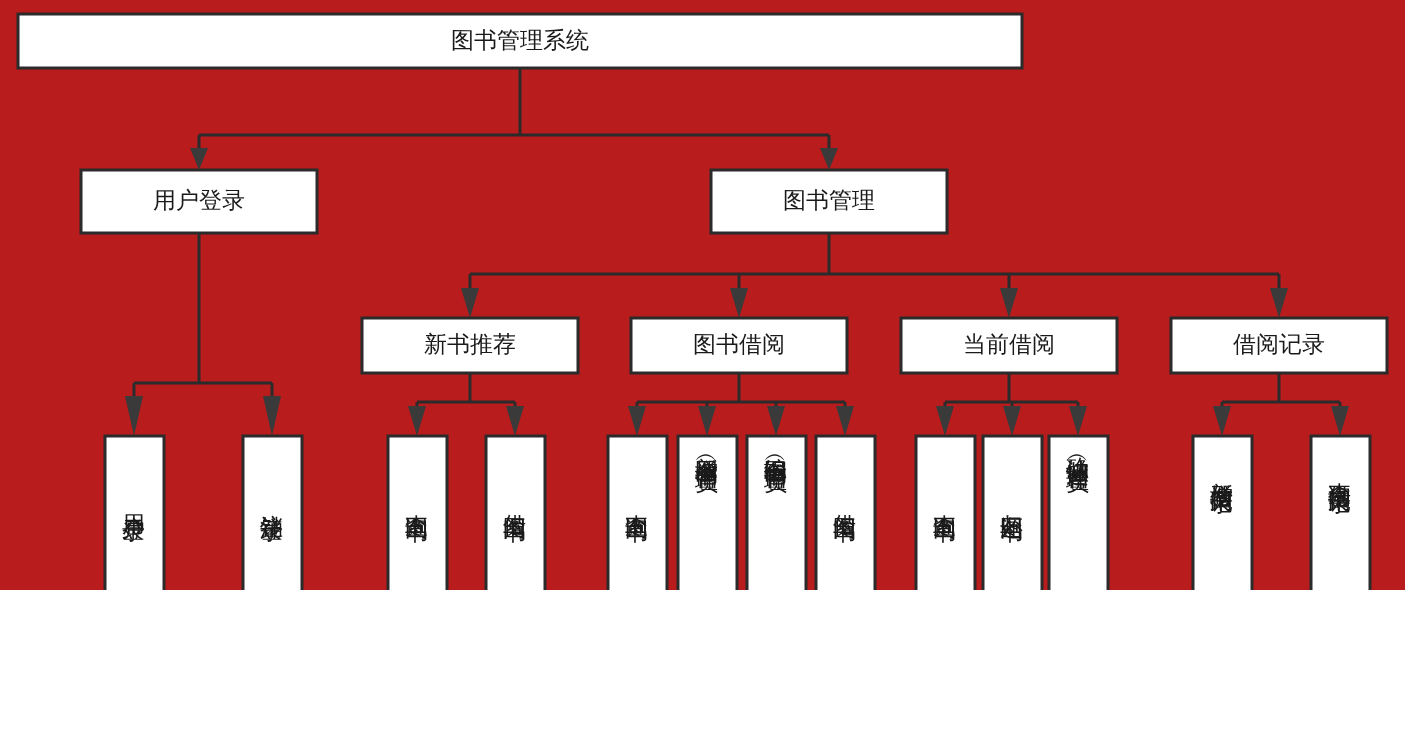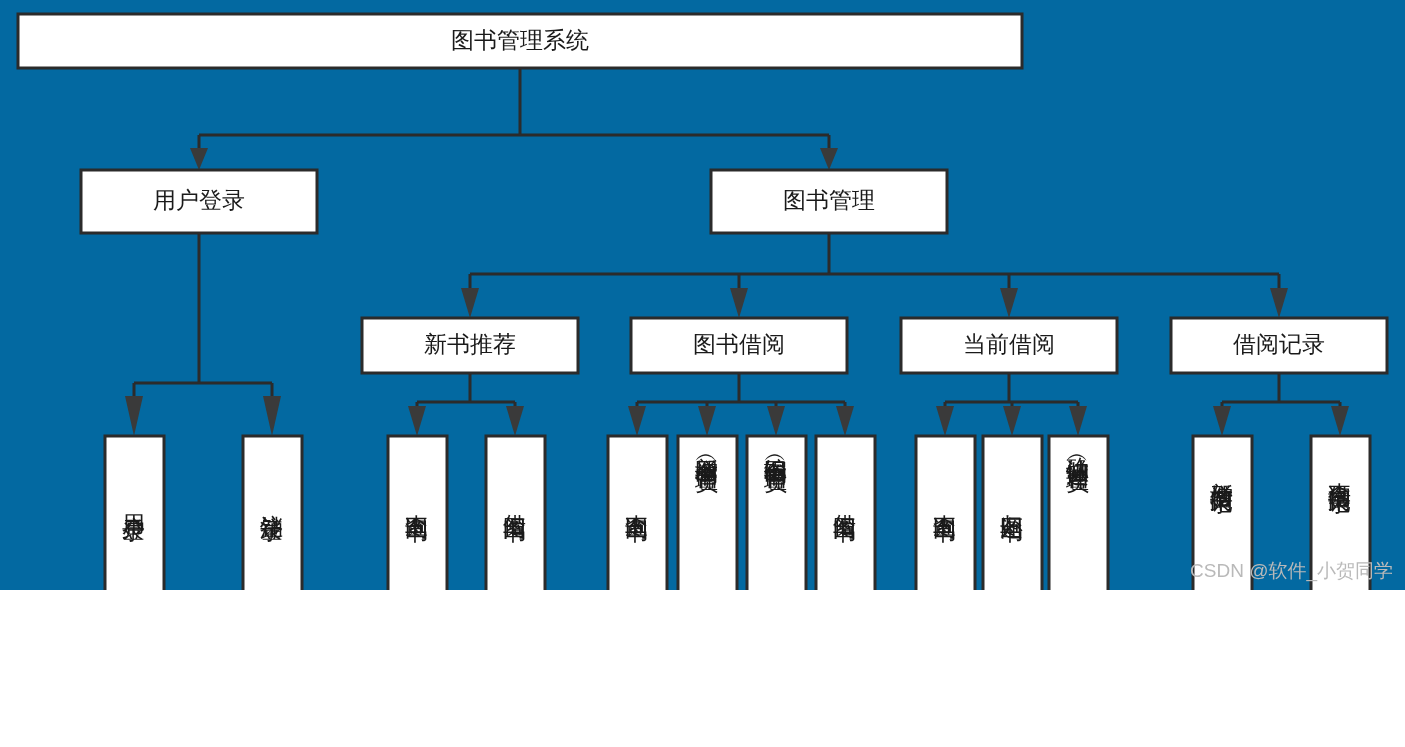--- a/index.html
+++ b/index.html
@@ -8,21 +8,21 @@
     padding: 0;
     background: #ffffff;
   }
   body {
     font-family: "Liberation Sans", "DejaVu Sans", sans-serif;
   }
   #diagram-root {
     position: relative;
     width: 1405px;
     height: 590px;
-    background: #0369a1;
+    background: #b91c1c;
     overflow: hidden;
   }
   svg.tree-canvas {
     position: absolute;
     left: 0;
     top: 0;
     width: 1405px;
     height: 747px;
     display: block;
   }
@@ -234,15 +234,14 @@
       <rect class="node-rect" x="1193" y="436" width="59" height="296"></rect>
       <text class="node-label-v" x="1222" y="470" text-anchor="middle">新增借阅记录</text>
     </g>
     <g>
       <rect class="node-rect" x="1311" y="436" width="59" height="296"></rect>
       <text class="node-label-v" x="1340" y="470" text-anchor="middle">查询借阅记录</text>
     </g>
 
   </svg>
 
-  <div class="watermark-text">CSDN @软件_小贺同学</div>
 
 </div>
 
 </body></html>

